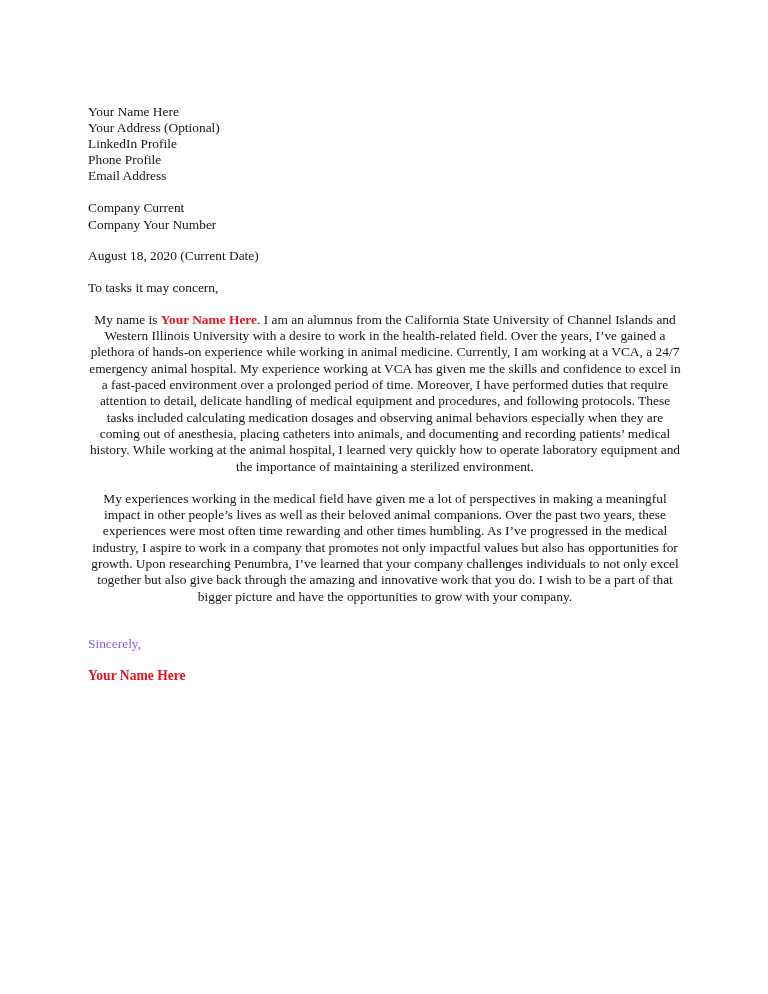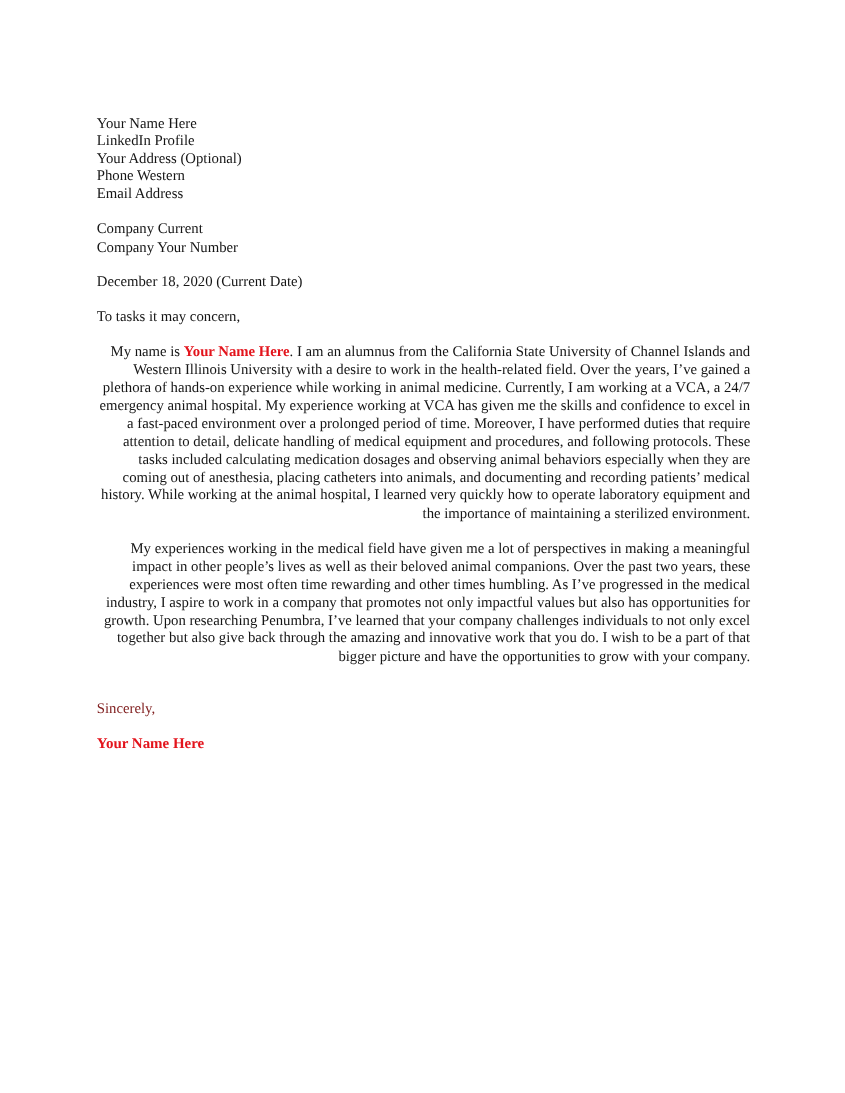--- a/index.html
+++ b/index.html
@@ -42,68 +42,68 @@
     white-space: pre;
   }
 
   .spacer-sm { height: 15px; }
   .spacer-md { height: 16px; }
   .spacer-lg { height: 31px; }
 
   .para {
     font-size: 13.4px;
     line-height: 16.3px;
-    text-align: right;
+    text-align: center;
     color: #151515;
     margin: 0;
   }
 
   .red {
     color: #e3141c;
     font-weight: bold;
   }
 
   .signature {
     font-size: 13.6px;
     line-height: 16.3px;
     color: #e3141c;
     font-weight: bold;
   }
 
   .closing {
     font-size: 13.4px;
     line-height: 16.1px;
-    color: #7f1d1d;
+    color: #8b5cf6;
   }
 </style>
 </head>
 <body>
 
 <div class="page">
   <div class="letter">
 
     <div class="block">
       <span class="line">Your Name Here</span>
+      <span class="line">Your Address (Optional)</span>
       <span class="line">LinkedIn Profile</span>
-      <span class="line">Your Address (Optional)</span>
-      <span class="line">Phone Western</span>
+      <span class="line">Phone Profile</span>
       <span class="line">Email Address</span>
     </div>
 
     <div class="spacer-md"></div>
 
     <div class="block">
       <span class="line">Company Current</span>
       <span class="line">Company Your Number</span>
     </div>
 
     <div class="spacer-sm"></div>
 
     <div class="block">
-      <span class="line">December 18, 2020 (Current Date)</span>
+      <span class="line">August 18, 2020 (Current Date)</span>
     </div>
 
     <div class="spacer-md"></div>
 
     <div class="block">
       <span class="line">To tasks it may concern,</span>
     </div>
 
     <div class="spacer-md"></div>
 

